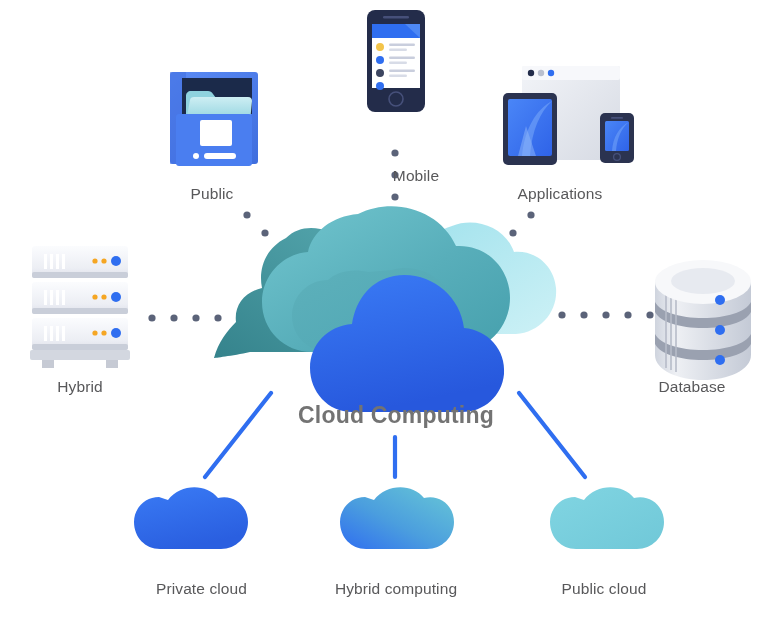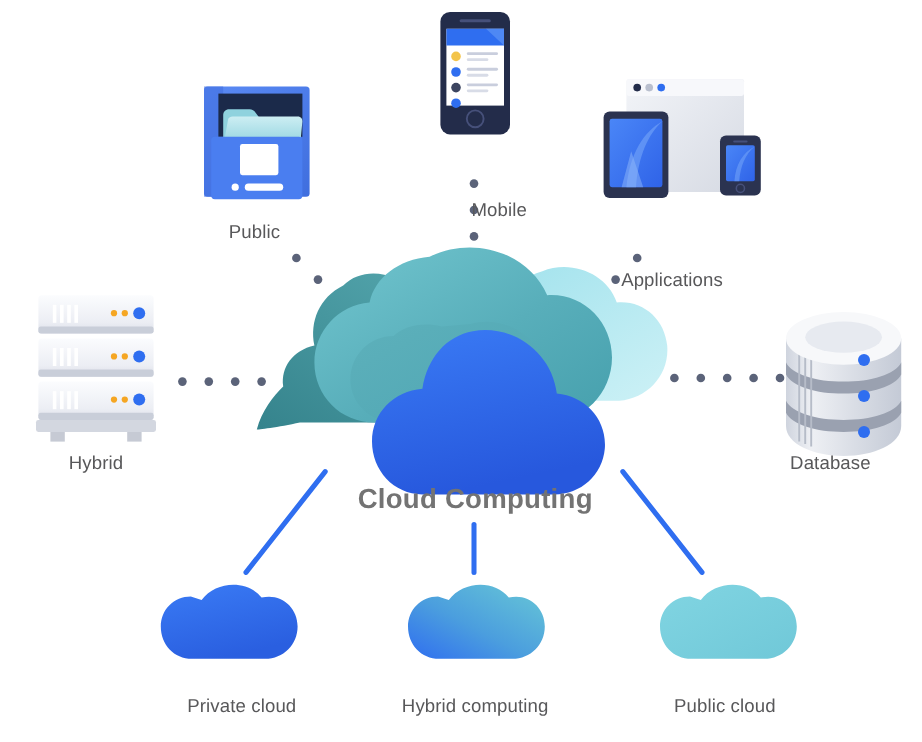--- a/index.html
+++ b/index.html
@@ -324,21 +324,21 @@
              C664,537 652,549 637,549
              L576,549 C561,549 550,537 550,522
              C550,508 561,497 575,497 Z" fill="url(#gPublic)"></path>
   </g>
 </svg>
 
 <div class="node-label" style="left:212px; top:185px;">Public</div>
 
 <div class="node-label" style="left:416px; top:127px;margin-top:40px;">Mobile</div>
 
-<div class="node-label" style="left:560px; top:185px;margin-top:40px;">Applications</div>
+<div class="node-label" style="left:560px; top:185px;">Applications</div>
 
 <div class="node-label" style="left:80px; top:378px;">Hybrid</div>
 
 <div class="node-label" style="left:692px; top:378px;">Database</div>
 
 <div class="center-label" style="left:396px; top:402px;">Cloud Computing</div>
 
 <div class="node-label" style="left:189px; top:580px;padding-left:25px;">Private cloud</div>
 
 <div class="node-label" style="left:396px; top:580px;text-align:right;">Hybrid computing</div>

